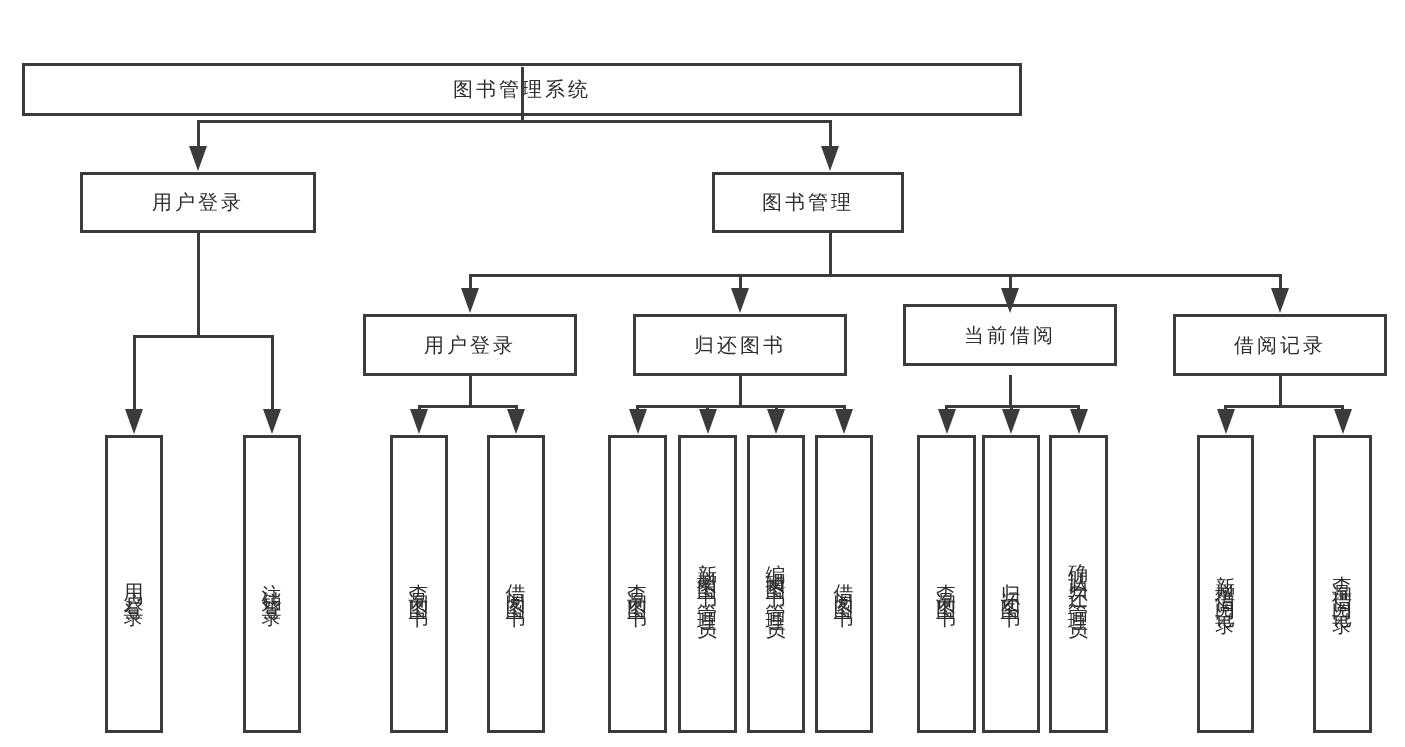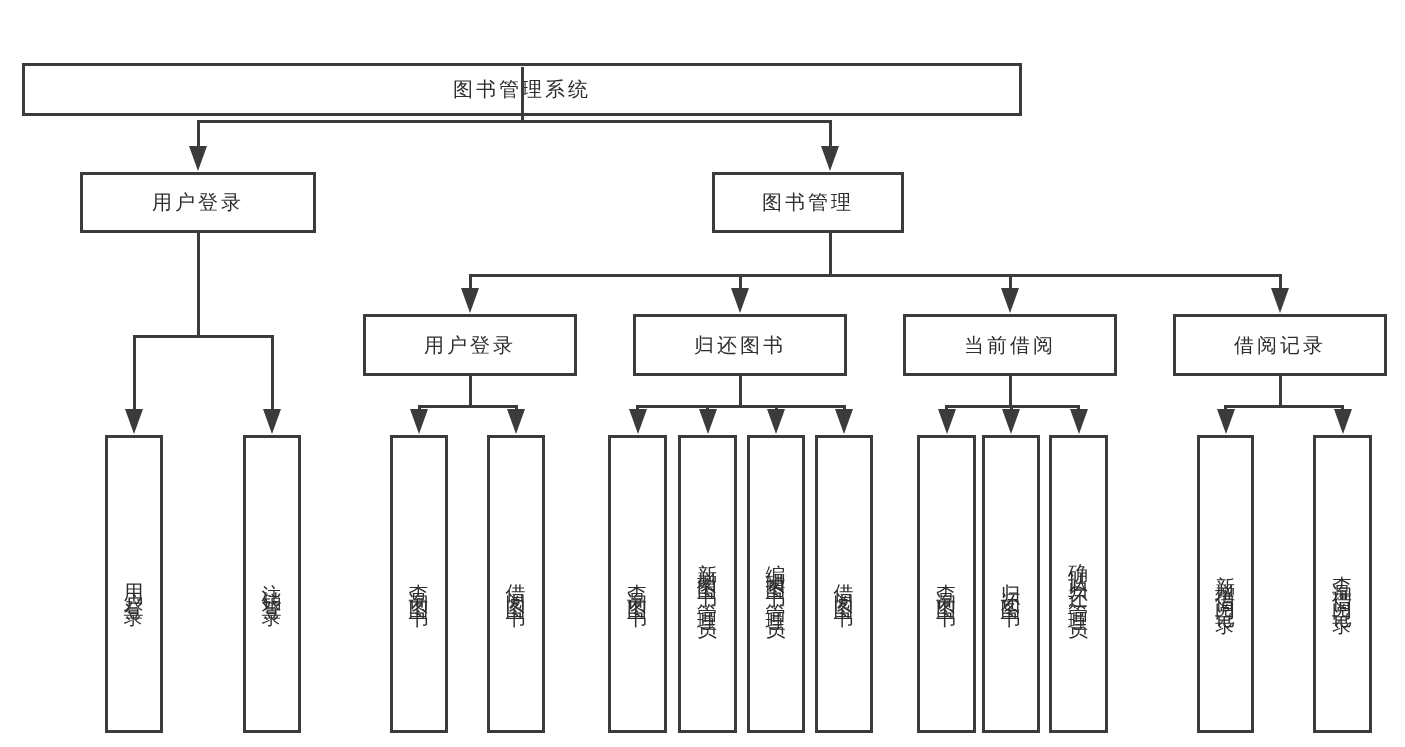--- a/index.html
+++ b/index.html
@@ -64,21 +64,21 @@
     </div>
     <div class="node h" style="left: 712px; top: 172px; width: 192px; height: 61px; border-color: rgb(59, 59, 59); color: rgb(45, 45, 45);">
       <span class="label">图书管理</span>
     </div>
     <div class="node h" style="left: 363px; top: 314px; width: 214px; height: 62px; border-color: rgb(59, 59, 59); color: rgb(45, 45, 45);">
       <span class="label">用户登录</span>
     </div>
     <div class="node h" style="left: 633px; top: 314px; width: 214px; height: 62px; border-color: rgb(59, 59, 59); color: rgb(45, 45, 45);">
       <span class="label">归还图书</span>
     </div>
-    <div class="node h" style="left: 903px; top: 314px; width: 214px; height: 62px; border-color: rgb(59, 59, 59); color: rgb(45, 45, 45);">
+    <div class="node h" style="left: 903px; top: 304px; width: 214px; height: 62px; border-color: rgb(59, 59, 59); color: rgb(45, 45, 45);">
       <span class="label">当前借阅</span>
     </div>
     <div class="node h" style="left: 1173px; top: 314px; width: 214px; height: 62px; border-color: rgb(59, 59, 59); color: rgb(45, 45, 45);">
       <span class="label">借阅记录</span>
     </div>
     <div class="node v" style="left: 105px; top: 435px; width: 58px; height: 298px; border-color: rgb(59, 59, 59); color: rgb(45, 45, 45);">
       <span class="label">用户登录</span>
     </div>
     <div class="node v" style="left: 243px; top: 435px; width: 58px; height: 298px; border-color: rgb(59, 59, 59); color: rgb(45, 45, 45);">
       <span class="label">注销登录</span>

